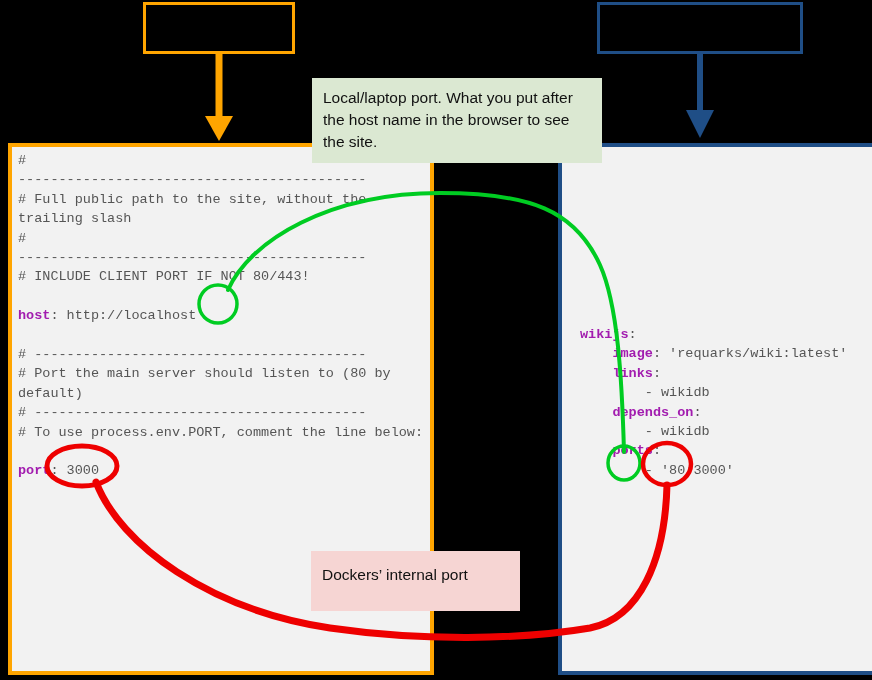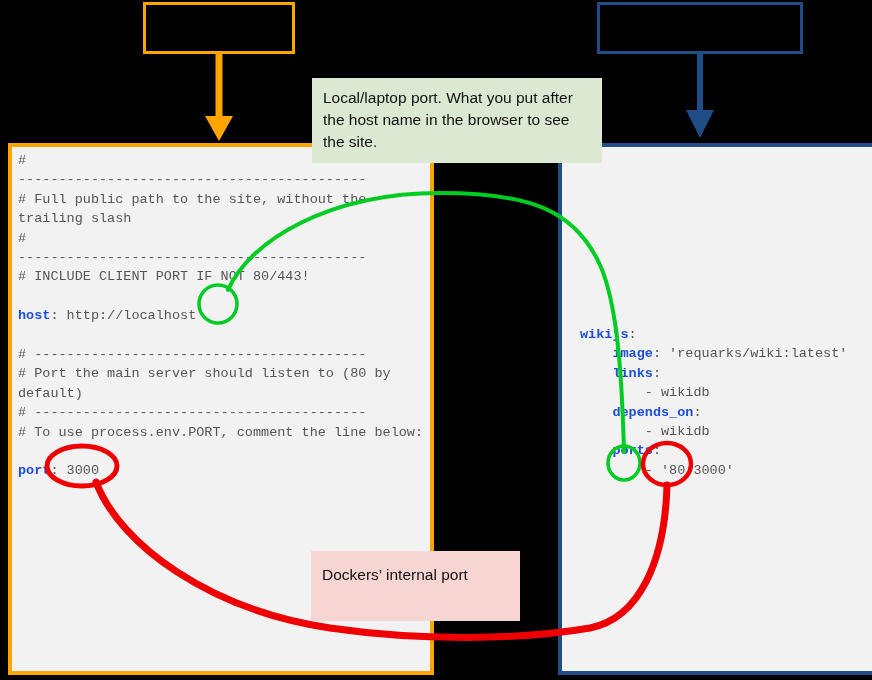--- a/index.html
+++ b/index.html
@@ -47,21 +47,21 @@
     font-size: 13.5px;
     line-height: 19.4px;
     color: #555555;
     white-space: pre-wrap;
     word-break: break-word;
   }
   #panel-compose .code {
     left: 18px;
     top: 178px;
   }
-  .code b { color: #1d4ed8; font-weight: bold; }
+  .code b { color: #a21caf; font-weight: bold; }
   .code .blank { display: block; height: 19.4px; }
 
   
   .topbox {
     position: absolute;
     background: #000000;
     box-sizing: border-box;
   }
   #box-host {
     left: 143px; top: 2px; width: 152px; height: 52px;
@@ -80,21 +80,21 @@
     color: #111111;
   }
   #note-local {
     left: 312px; top: 78px; width: 290px; height: 85px;
     background: #dbe8d2;
     font-size: 15.5px;
     line-height: 22px;
     padding: 9px 10px 0 11px;
   }
   #note-docker {
-    left: 311px; top: 551px; width: 209px; height: 70px;
+    left: 311px; top: 551px; width: 209px; height: 60px;
     background: #f6d5d3;
     font-size: 15.5px;
     padding: 15px 0 0 11px;
   }
 
   
   #overlay {
     position: absolute;
     left: 0; top: 0;
     width: 872px; height: 680px;

